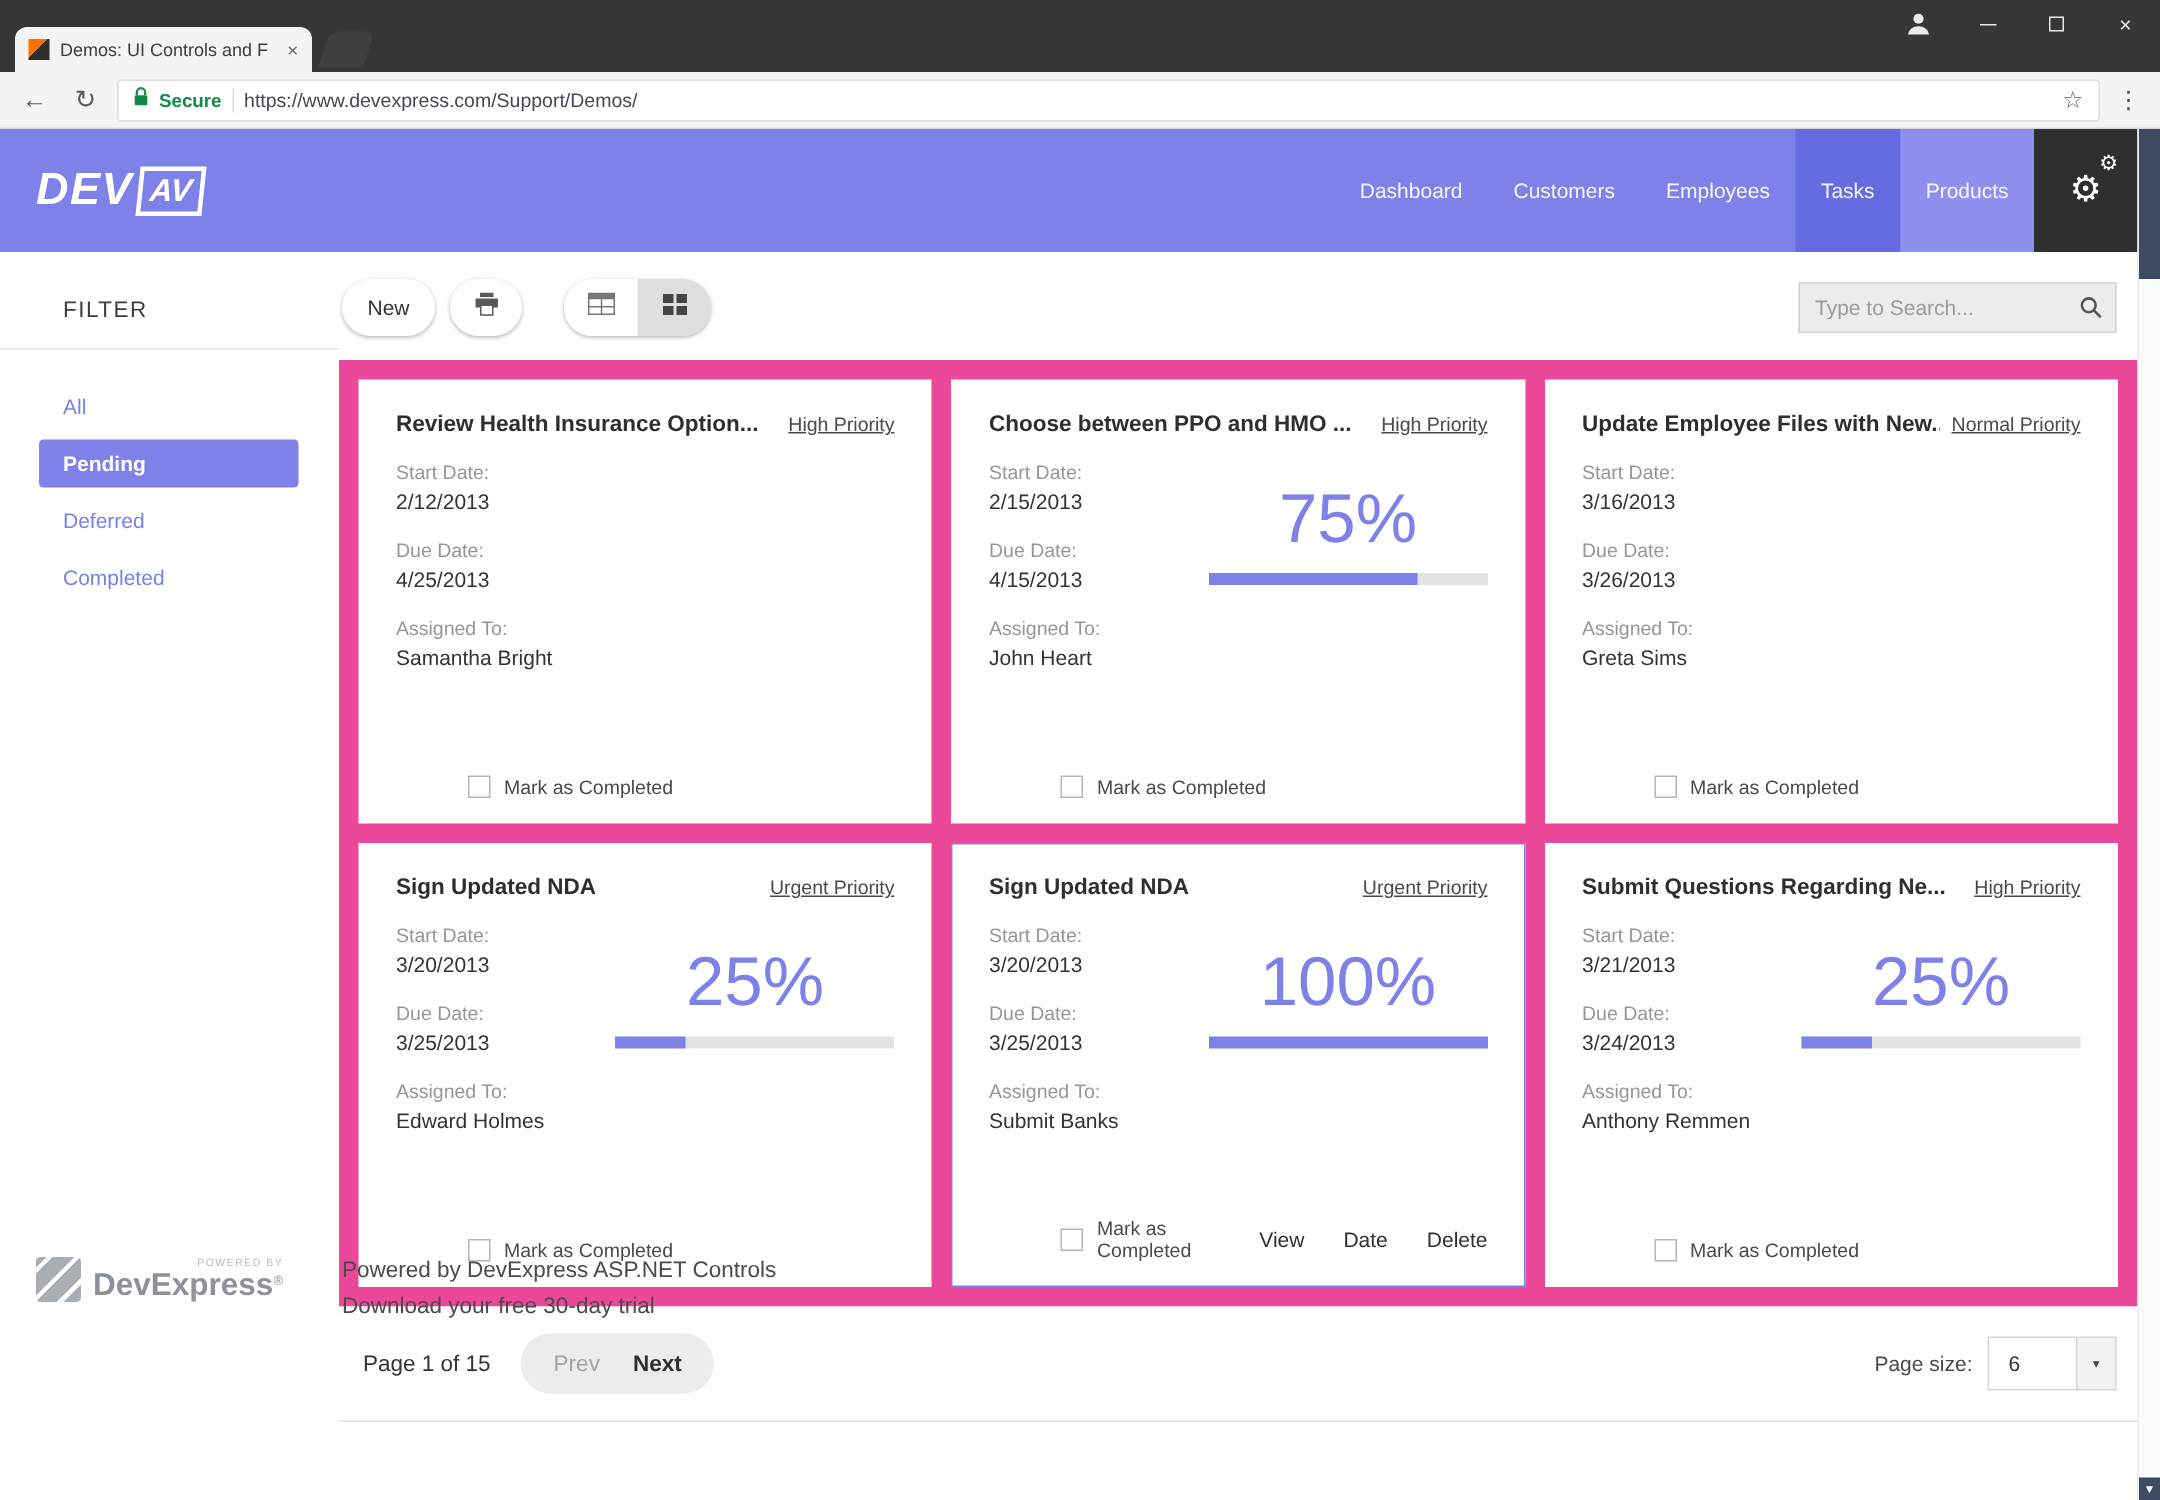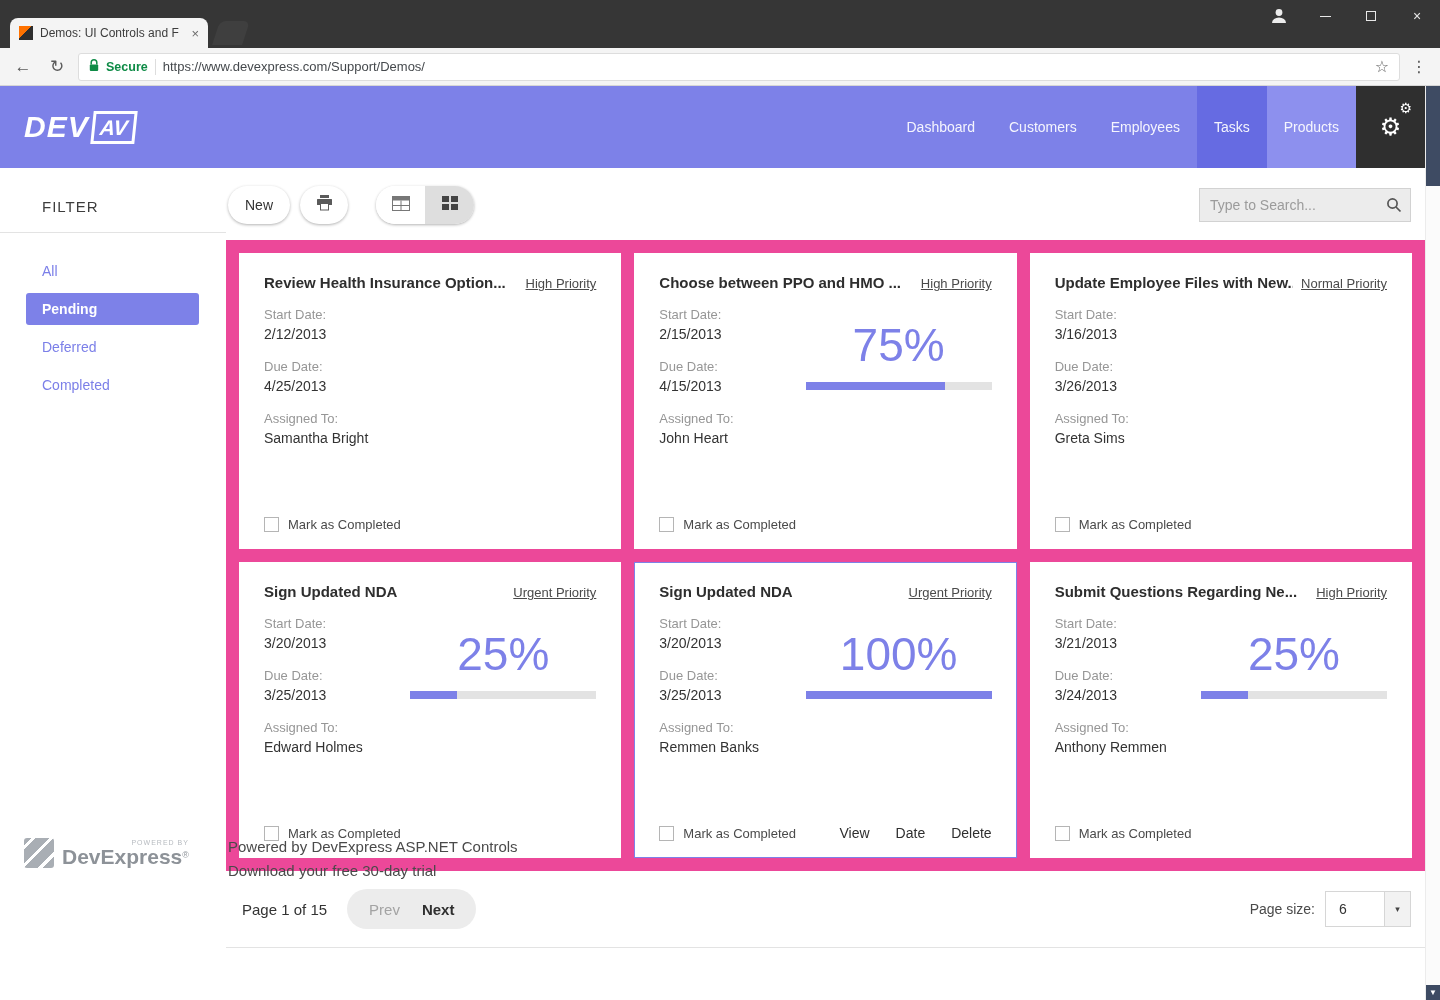--- a/index.html
+++ b/index.html
@@ -90,21 +90,21 @@
   .card-priority { font-size:13px; color:#4a4a4a; white-space:nowrap; flex:none;text-decoration:underline; }
   .card-body { display:flex; justify-content:space-between; flex:1; }
   .info-group { margin-bottom:17px; }
   .info-label { font-size:13px; color:#969696; margin-bottom:4px; }
   .info-value { font-size:14px; color:#333; }
   .stat { width:186px; flex:none; padding-top:14px; }
   .pct { font-size:46px; font-weight:300; color:#7d81e8; text-align:center;
          line-height:1.05; margin-bottom:13px; }
   .bar { height:8px; background:#e3e3e3; width:100%; }
   .bar-fill { height:100%; background:#7d81e8; }
-  .card-foot { display:flex; align-items:center; justify-content:space-between; margin-top:auto; }
+  .card-foot { display:flex; align-items:center; justify-content:space-between; margin-top:auto;margin-left:48px; }
   .chk { display:flex; align-items:center; gap:9px; }
   .chk-box { width:15px; height:15px; border:1px solid #b5b5b5; background:#fff; flex:none; }
   .chk-label { font-size:13px; color:#4a4a4a; }
   .actions { display:flex; gap:26px; font-size:14px; color:#2f2f2f; }
 
   .pagination { background:#fff; border-bottom:1px solid #e3e3e3; display:flex;
                 align-items:center; padding:18px 14px 18px 16px; }
   .page-info { font-size:15px; color:#333; }
   .pager-pill { background:#ececec; border-radius:20px; height:40px; display:flex;
                 align-items:center; gap:22px; padding:0 22px; margin-left:20px; }
@@ -402,21 +402,21 @@
             <div class="info-group">
               <div class="info-label">Start Date:</div>
               <div class="info-value">3/20/2013</div>
             </div>
             <div class="info-group">
               <div class="info-label">Due Date:</div>
               <div class="info-value">3/25/2013</div>
             </div>
             <div class="info-group">
               <div class="info-label">Assigned To:</div>
-              <div class="info-value">Remmen Banks</div>
+              <div class="info-value">Submit Banks</div>
             </div>
           </div>
           <div class="stat">
             <div class="pct">100%</div>
             <div class="bar">
               <div class="bar-fill" style="width: 100%;"></div>
             </div>
           </div>
         </div>
         <div class="card-foot">

